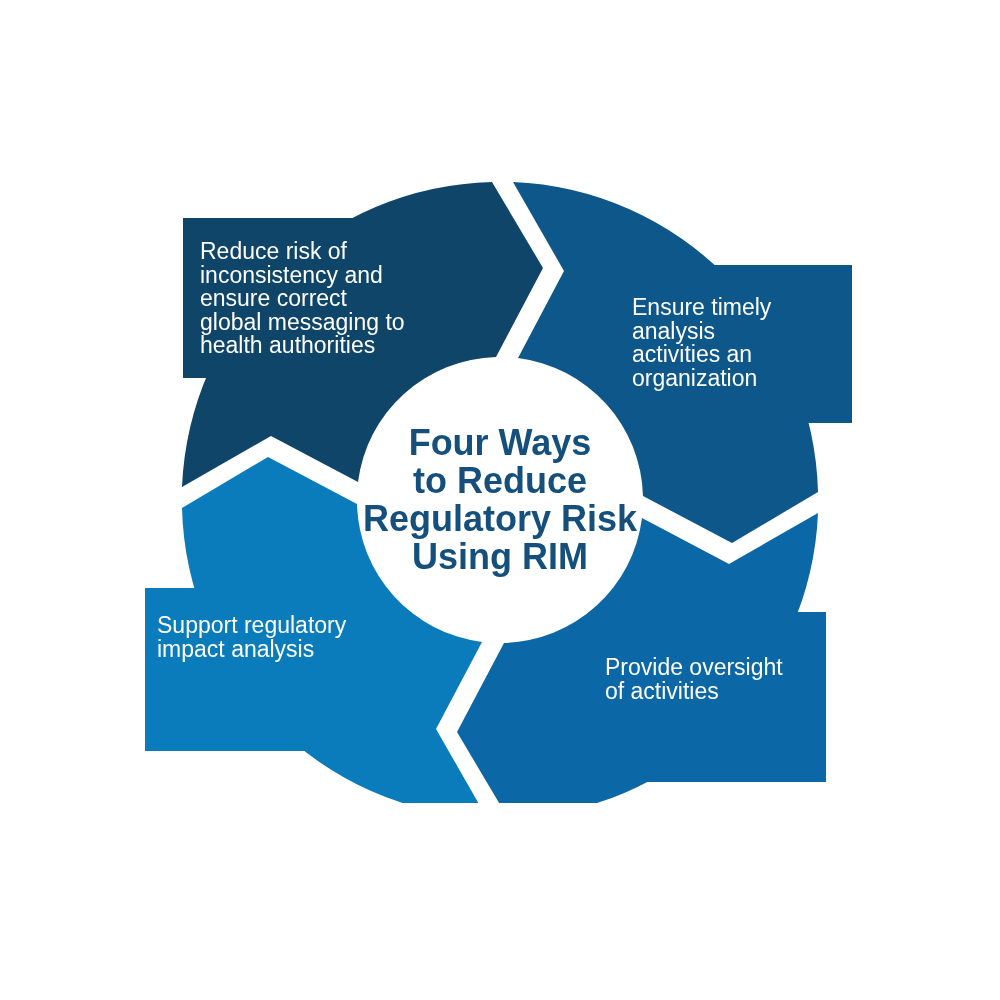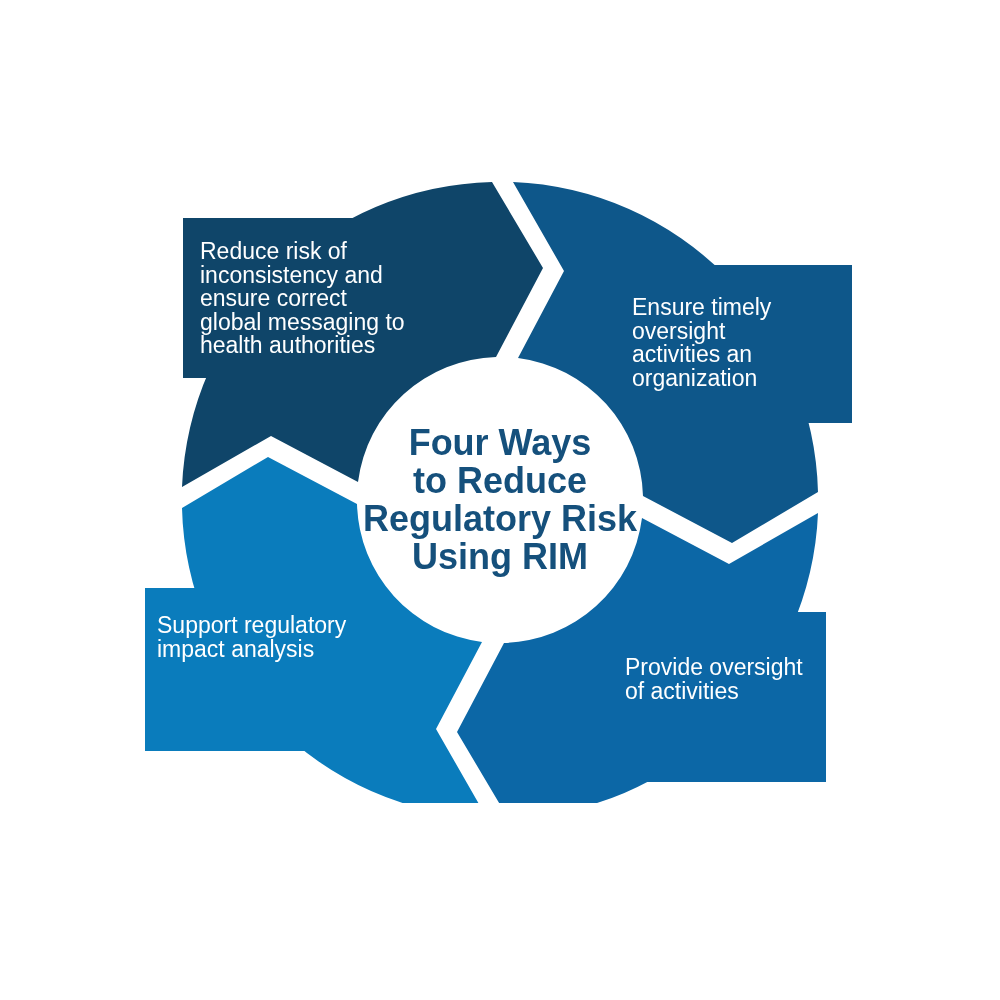--- a/index.html
+++ b/index.html
@@ -36,21 +36,21 @@
     top: 424px;
     width: 340px;
     text-align: center;
     font-size: 36px;
     line-height: 38px;
     font-weight: 700;
     white-space: nowrap;
   }
   .label-tl { left: 200px; top: 240px; }
   .label-tr { left: 632px; top: 296px; }
-  .label-br { left: 605px; top: 656px; margin-left: 20px; }
+  .label-br { left: 605px; top: 656px; }
   .label-bl { left: 157px; top: 614px; }
 </style>
 </head>
 <body>
 
 <div class="canvas">
 
   <svg class="diagram-svg" viewBox="0 0 1000 1000" aria-hidden="true">
 
     <path d="M 182 487 A 318 318 0 0 1 492 182 L 543 268 L 496 357 A 143 143 0 0 0 358 482 L 271 436 Z" fill="#0F4569"></path>
@@ -69,21 +69,21 @@
   <div class="seg-label label-tl" style="color: rgb(255, 255, 255);">
       <div>Reduce risk of</div>
       <div>inconsistency and</div>
       <div>ensure correct</div>
       <div>global messaging to</div>
       <div>health authorities</div>
     </div>
 
   <div class="seg-label label-tr" style="color: rgb(255, 255, 255);">
       <div>Ensure timely</div>
-      <div>oversight</div>
+      <div>analysis</div>
       <div>activities an</div>
       <div>organization</div>
     </div>
 
   <div class="seg-label label-br" style="color: rgb(255, 255, 255);">
       <div>Provide oversight</div>
       <div>of activities</div>
     </div>
 
   <div class="seg-label label-bl" style="color: rgb(255, 255, 255);">

